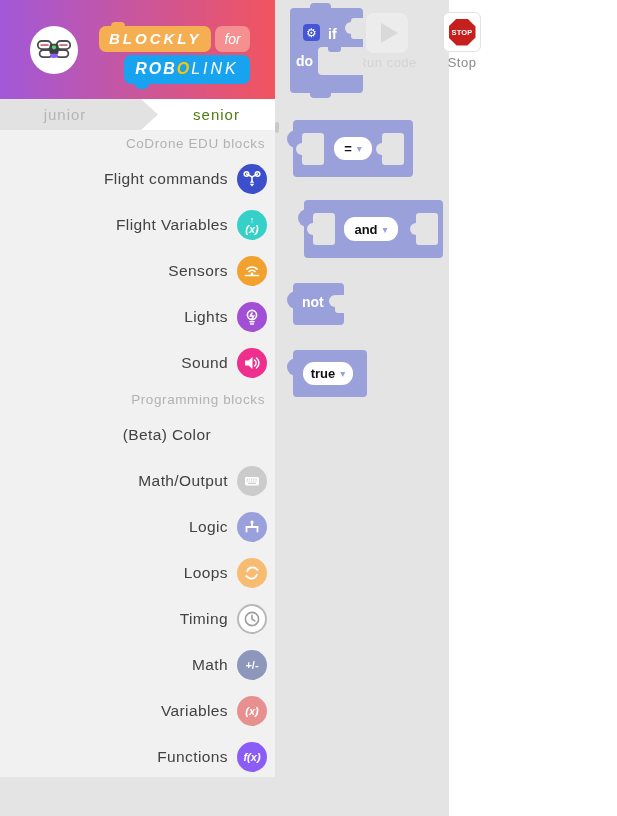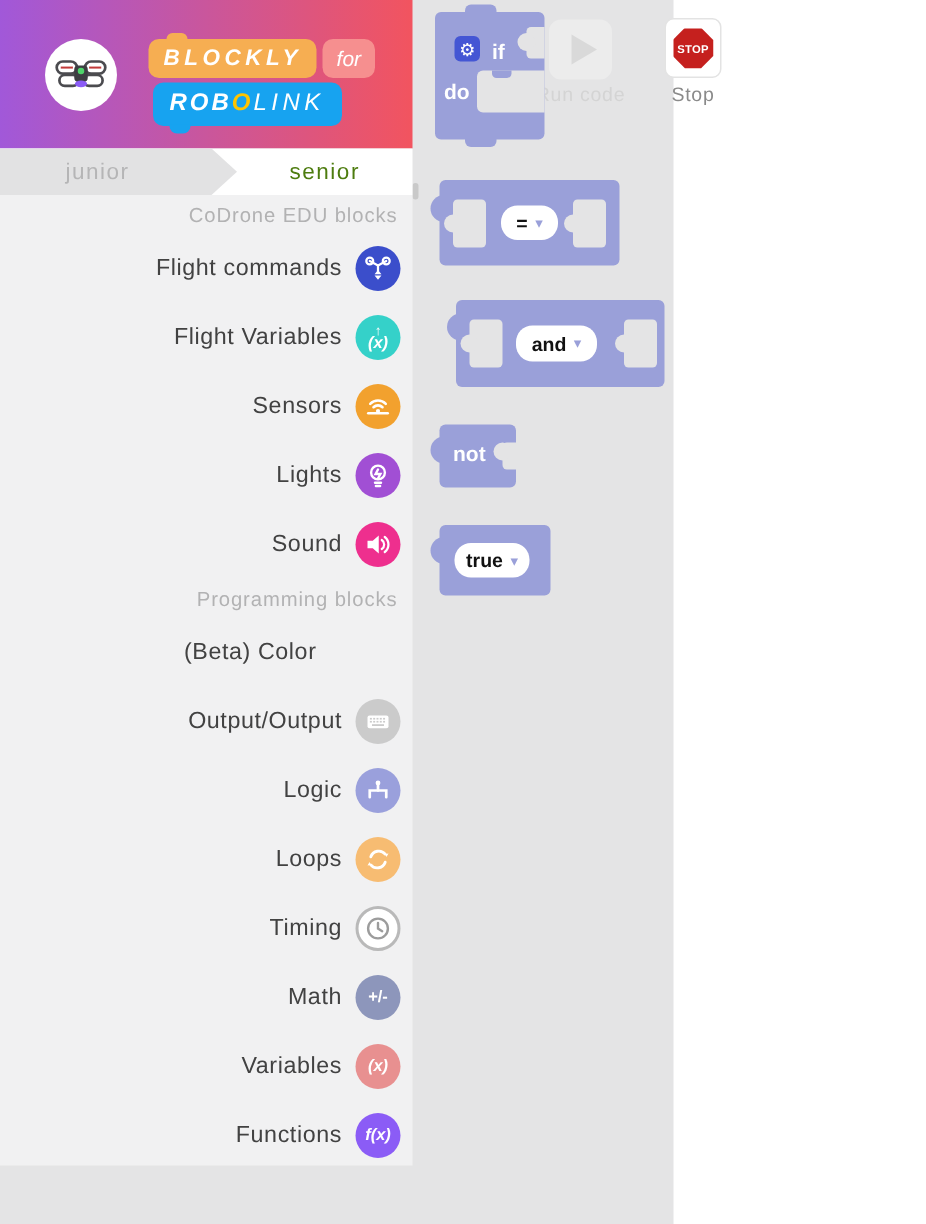--- a/index.html
+++ b/index.html
@@ -5,21 +5,21 @@
   * { margin:0; padding:0; box-sizing:border-box; }
   html,body { background:#fff; }
   body { font-family:"Liberation Sans", sans-serif; }
   #page { position:relative; width:617px; height:816px; overflow:hidden; background:#fff; }
 
   
   .flyout-bg { position:absolute; left:0; top:0; width:449px; height:816px; background:#e4e4e5; }
   .flyout-scrollnub { position:absolute; left:275px; top:122px; width:4px; height:11px; background:#c9c9c9; border-radius:2px; }
 
   
-  .sidebar { position:absolute; left:0; top:0; width:275px; height:777px; }
+  .sidebar { position:absolute; left:0; top:0; width:275px; height:777px;text-align:right; }
   .hdr { position:absolute; left:0; top:0; width:275px; height:99px;
          background:linear-gradient(90deg,#a158d9,#f2545f); }
   .avatar { position:absolute; left:30px; top:26px; width:48px; height:48px; border-radius:50%;
             background:#fff; display:flex; align-items:center; justify-content:center; }
   .logo { position:absolute; left:99px; top:26px; }
   .logo-row1 { display:flex; gap:4px; align-items:stretch; }
   .logo-blockly { position:relative; background:#f6ae52; border-radius:7px; padding:4px 10px 5px;
                   color:#fff; font-style:italic; font-weight:bold; font-size:15px; letter-spacing:3px; }
   .logo-blockly:before { content:""; position:absolute; left:12px; top:-4px; width:14px; height:5px;
                          background:#f6ae52; border-radius:4px 4px 0 0; }
@@ -220,21 +220,21 @@
 
       <div class="cat-row header-row">
         <span>Programming blocks</span>
       </div>
 
       <div class="cat-row no-icon">
         <span class="cat-label">(Beta) Color</span>
       </div>
 
       <div class="cat-row">
-        <span class="cat-label">Output/Output</span>
+        <span class="cat-label">Math/Output</span>
         <span class="cat-icon" style="background-color: rgb(203, 203, 203);">
           <svg width="20" height="20" viewBox="0 0 20 20">
             <rect x="3" y="6" width="14" height="8.5" rx="1.4" fill="#fff"></rect>
             <g fill="#cbcbcb">
               <rect x="4.6" y="7.6" width="1.3" height="1.1"></rect>
                 <rect x="6.8" y="7.6" width="1.3" height="1.1"></rect>
               <rect x="9" y="7.6" width="1.3" height="1.1"></rect>
                 <rect x="11.2" y="7.6" width="1.3" height="1.1"></rect>
               <rect x="13.4" y="7.6" width="1.3" height="1.1"></rect>
               <rect x="4.6" y="9.6" width="1.3" height="1.1"></rect>

